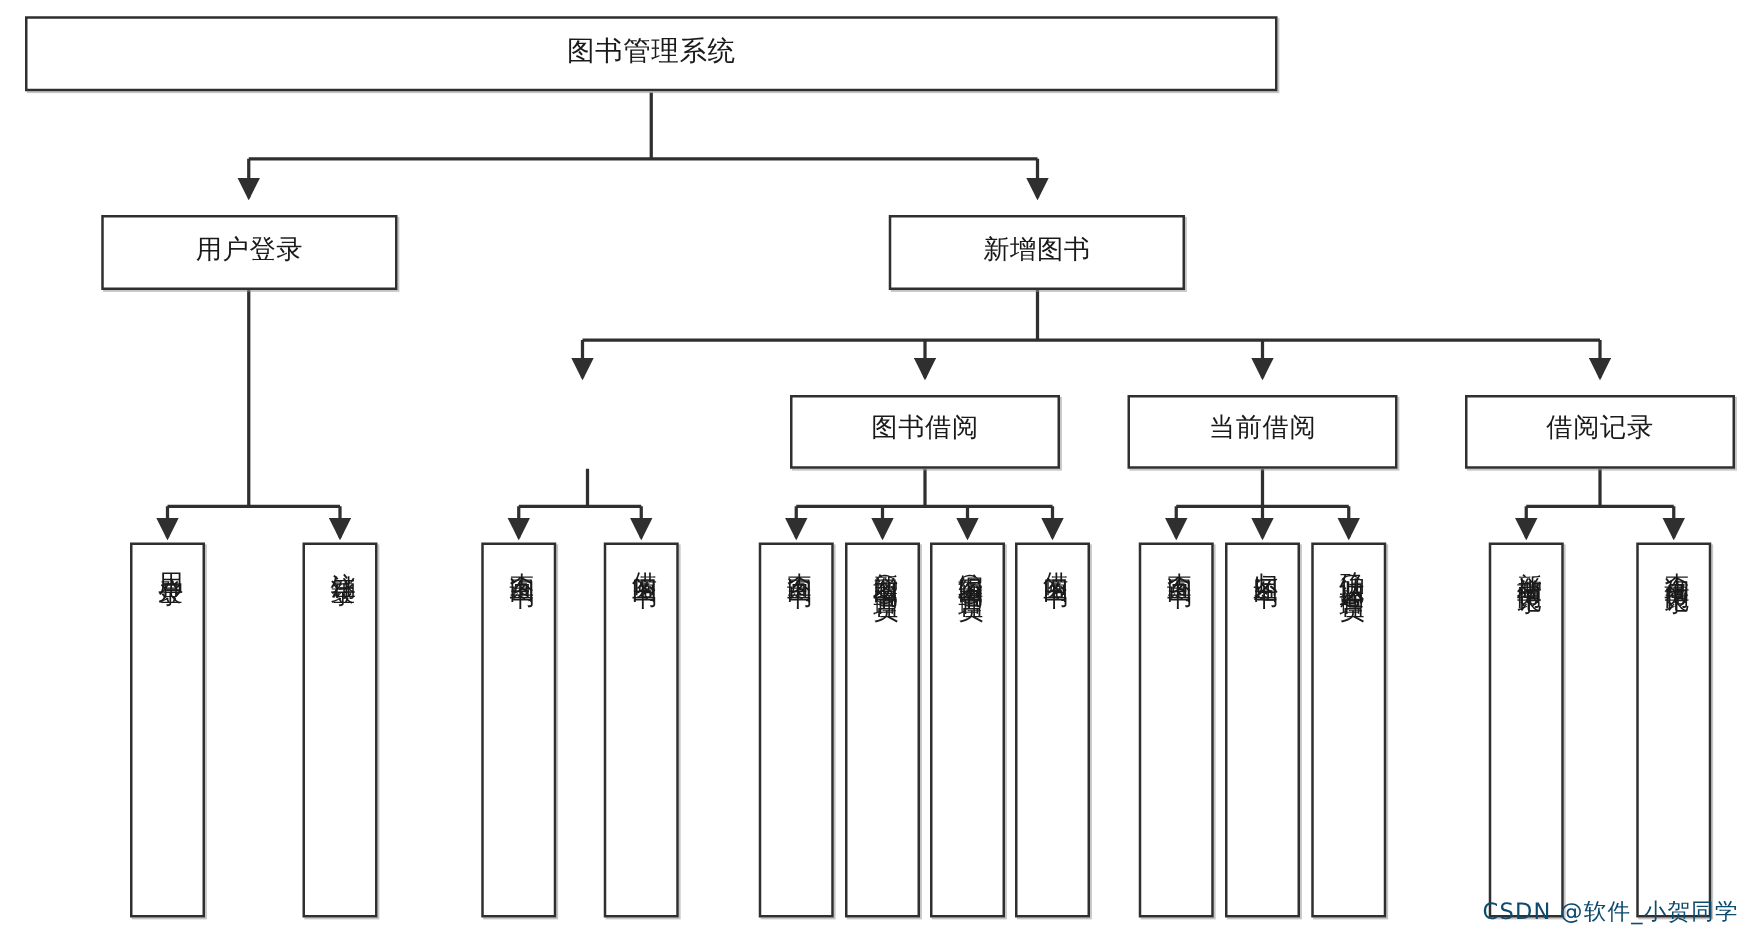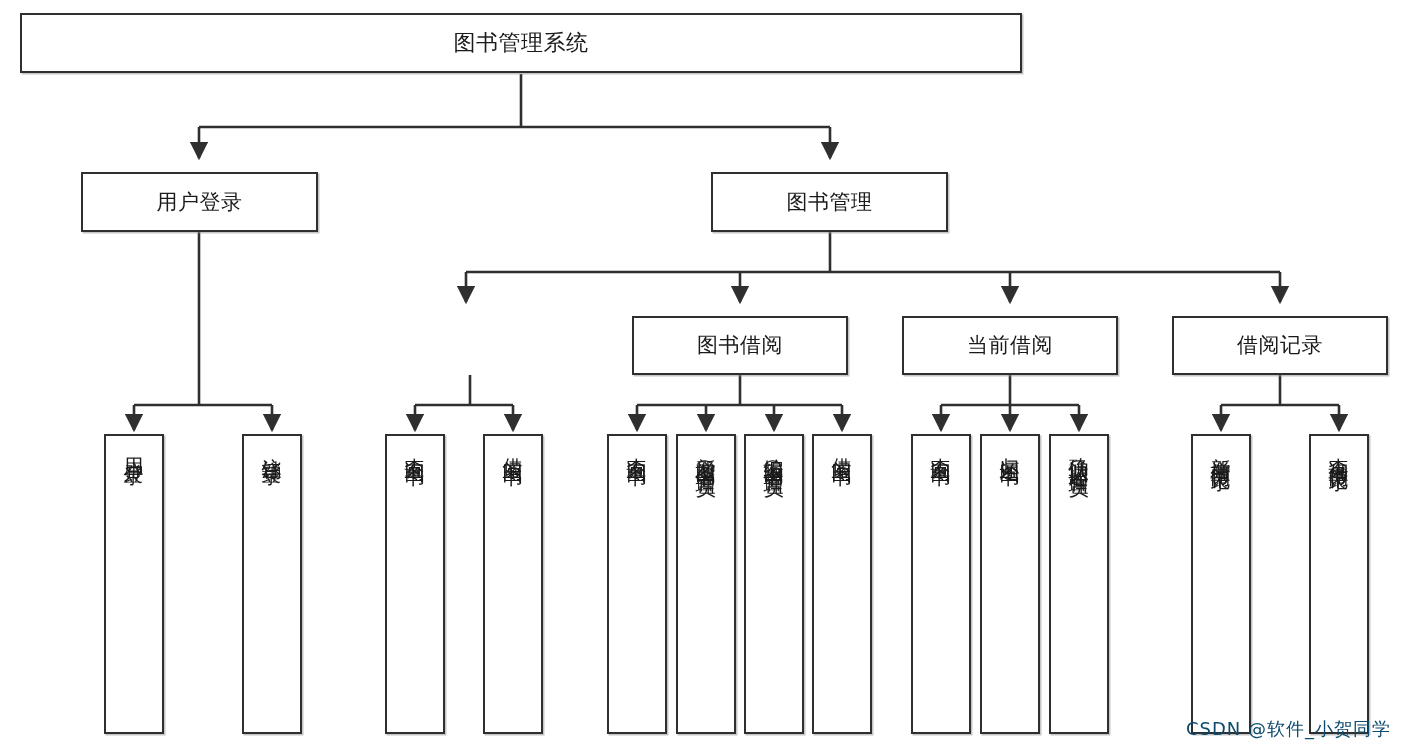--- a/index.html
+++ b/index.html
@@ -35,20 +35,21 @@
     align-items: center;
     justify-content: center;
     color: #1a1a1a;
     box-shadow: 1.5px 1.5px 0 rgba(150,150,150,0.55);
   }
   .node .lbl {
     display: block;
     text-align: right;
     line-height: 1.16;
     letter-spacing: 0.5px;
+    font-family: Liberation Mono, monospace;
   }
   
   .node.h .lbl {
     writing-mode: horizontal-tb;
     font-size: 21px;
   }
   .node.root .lbl { font-size: 22px; }
   
   .node.v {
     align-items: flex-start;
@@ -129,21 +130,21 @@
   </svg>
 
   <div class="node h root" style="left:20px; top:13px; width:1002px; height:60px;">
     <span class="lbl">图书管理系统</span>
   </div>
 
   <div class="node h" style="left:81px; top:172px; width:237px; height:60px;">
     <span class="lbl">用户登录</span>
   </div>
   <div class="node h" style="left:711px; top:172px; width:237px; height:60px;">
-    <span class="lbl">图书管理</span>
+    <span class="lbl">新增图书</span>
   </div>
 
   <div class="node h" style="left:632px; top:316px; width:216px; height:59px;">
     <span class="lbl">图书借阅</span>
   </div>
   <div class="node h" style="left:1172px; top:316px; width:216px; height:59px;">
     <span class="lbl">借阅记录</span>
   </div>
   <div class="node h" style="left:902px; top:316px; width:216px; height:59px;">
     <span class="lbl">当前借阅</span>

